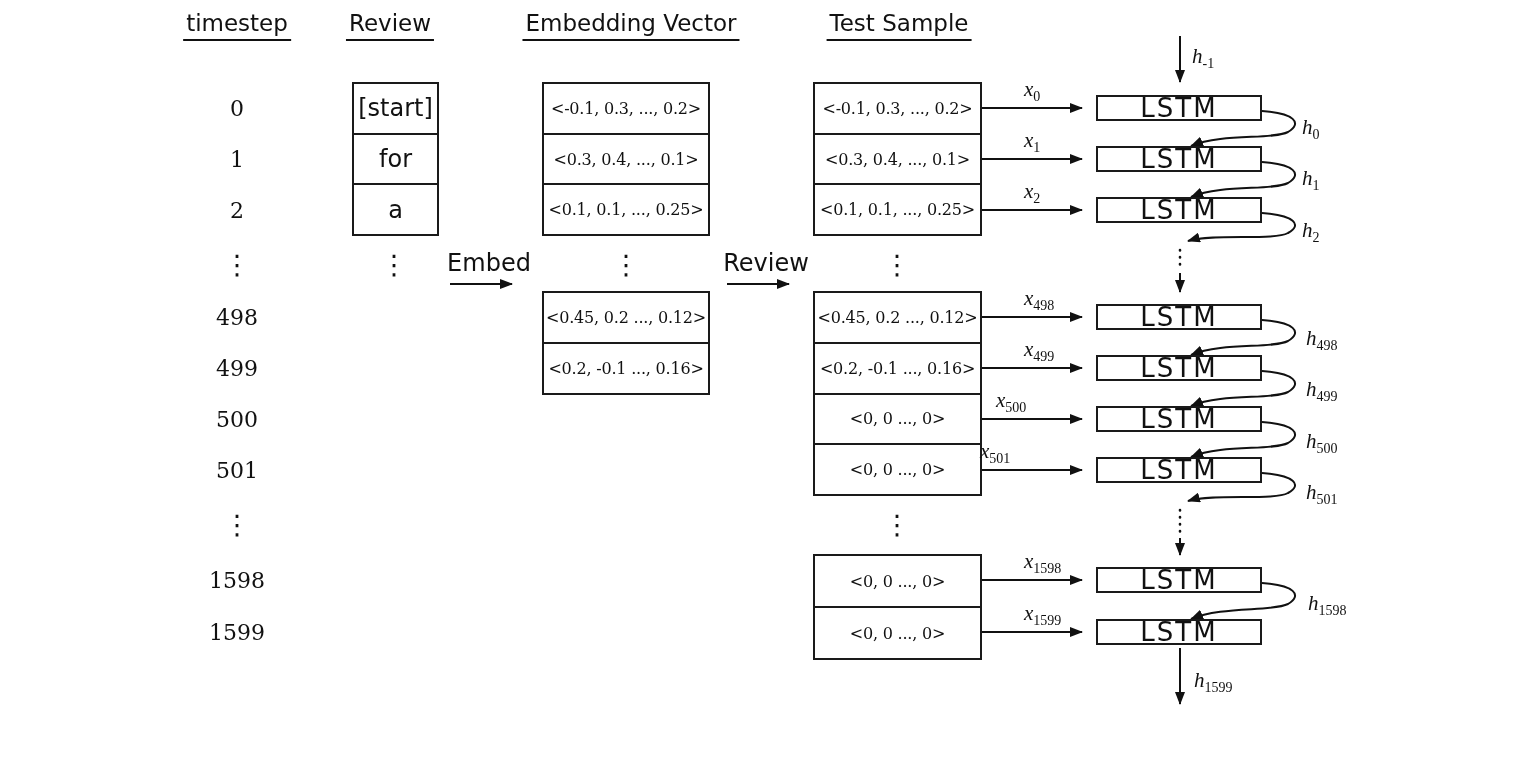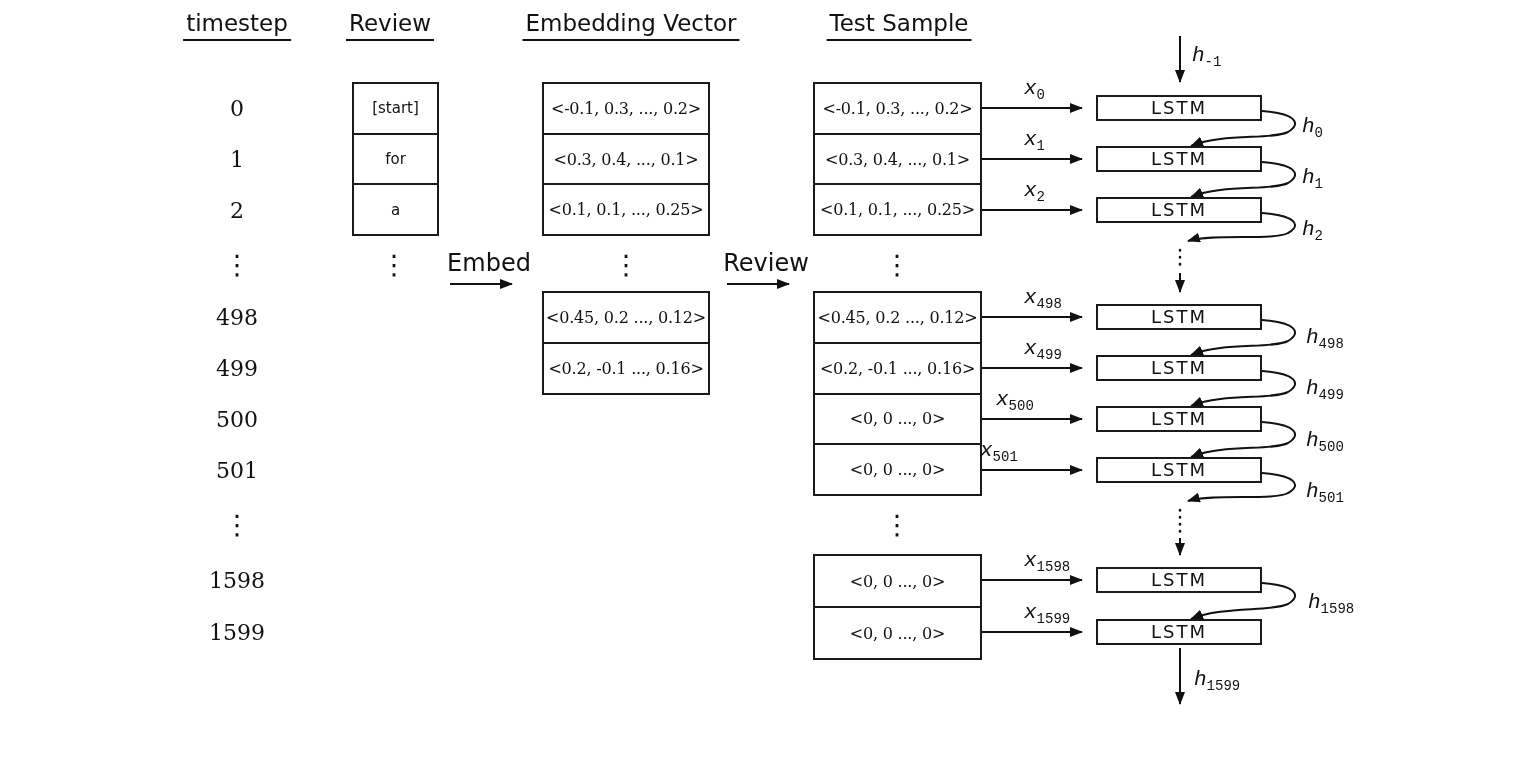--- a/index.html
+++ b/index.html
@@ -13,28 +13,28 @@
       font-family:"DejaVu Serif",serif;font-size:22px;white-space:nowrap;}
   .dots{position:absolute;transform:translate(-50%,-50%);
         font-family:"DejaVu Serif",serif;font-size:27px;line-height:1;}
   .op{position:absolute;transform:translate(-50%,-50%);font-size:24px;white-space:nowrap;}
 
   .grid{position:absolute;border:2px solid #1a1a1a;box-sizing:border-box;
         display:flex;flex-direction:column;background:#fff;}
   .row{flex:1;border-bottom:2px solid #1a1a1a;display:flex;
        align-items:center;justify-content:center;white-space:nowrap;}
   .row:last-child{border-bottom:none;}
-  .word{font-size:15px;}
+  .word{font-size:24px;}
   .vec{font-family:"DejaVu Serif",serif;font-size:16px;letter-spacing:-0.2px;}
 
   .lstm{position:absolute;left:1096px;width:166px;height:26px;box-sizing:border-box;
         border:2px solid #1a1a1a;display:flex;align-items:center;justify-content:center;
-        font-size:18px;letter-spacing:2px;line-height:1;background:#fff;}
+        font-size:26px;letter-spacing:2px;line-height:1;background:#fff;}
 
-  .math{position:absolute;font-family:Liberation Mono, monospace;font-style:italic;
+  .math{position:absolute;font-family:Liberation Serif, serif;font-style:italic;
         font-size:21px;white-space:nowrap;}
   .math sub{font-style:normal;font-size:14px;line-height:0;vertical-align:-5px;}
 </style>
 </head>
 <body>
 
 <div id="app">
 
   <svg id="arrows" viewBox="0 0 1539 758" xmlns="http://www.w3.org/2000/svg">
     <defs>

